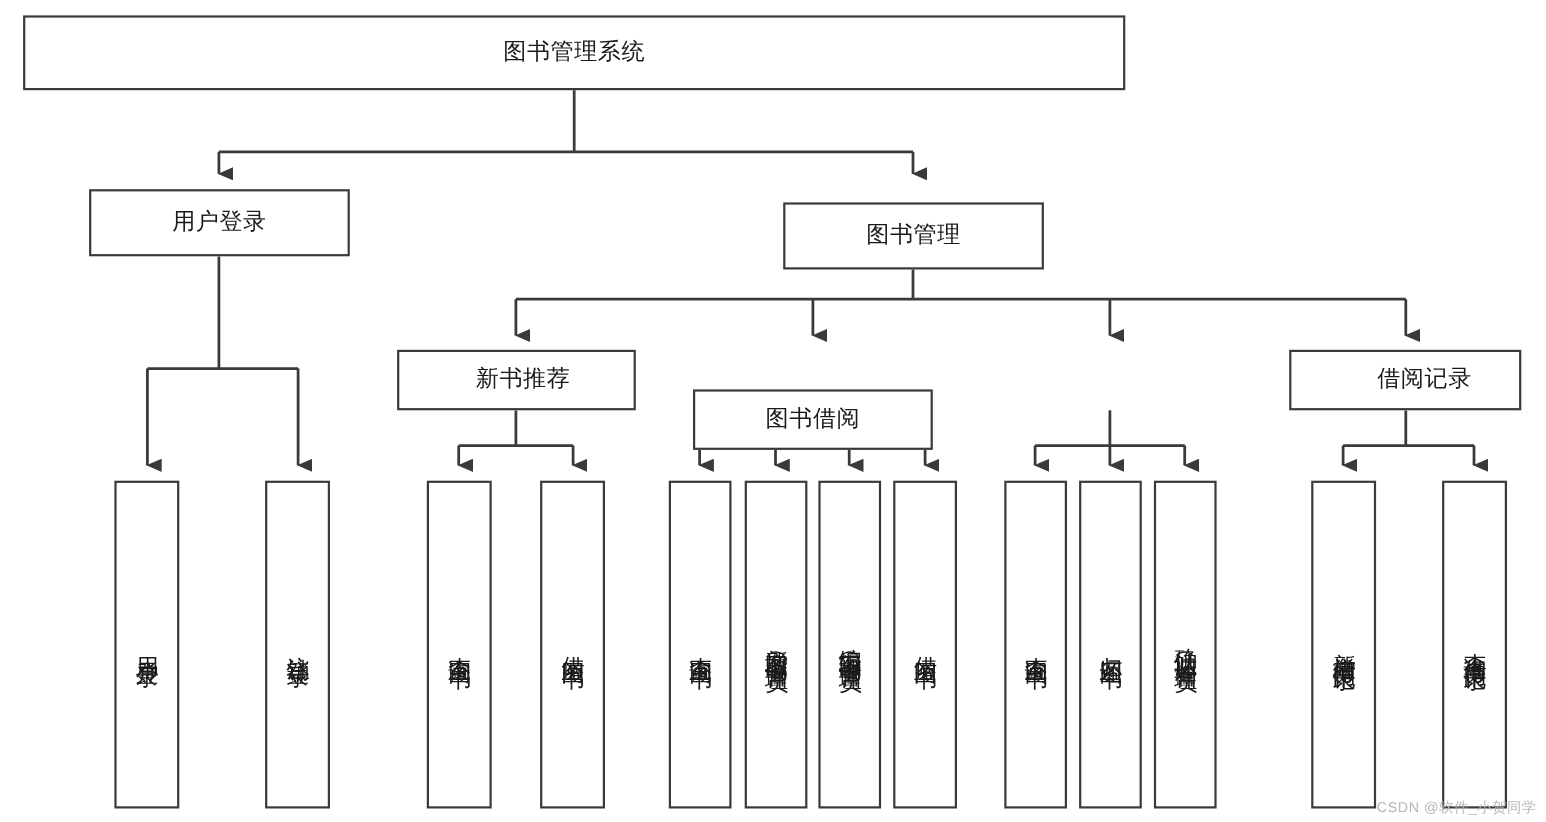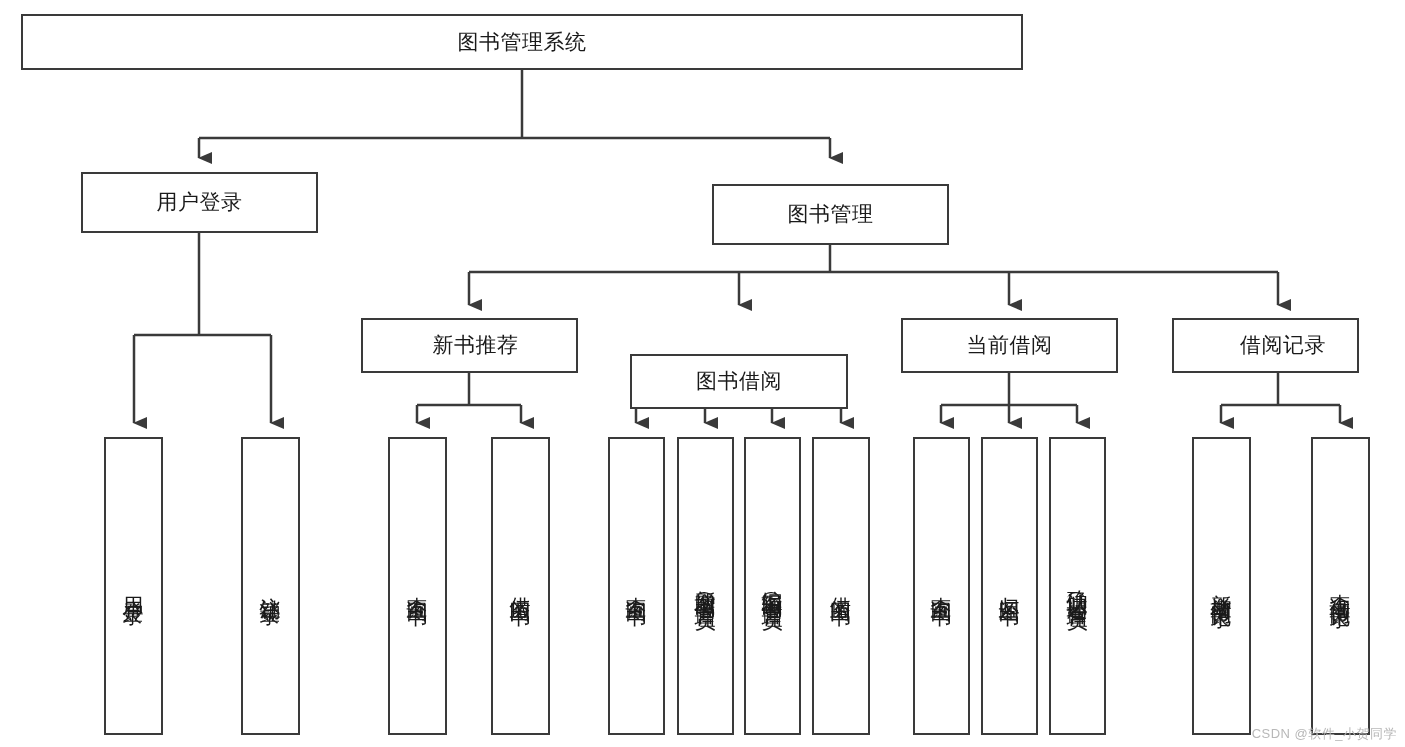--- a/index.html
+++ b/index.html
@@ -111,41 +111,38 @@
       <path d="M 1009 405 L 1009 423" marker-end="url(#ah)"></path>
       <path d="M 1077 405 L 1077 423" marker-end="url(#ah)"></path>
 
       <path d="M 1278 373 L 1278 405"></path>
       <path d="M 1221 405 L 1340 405"></path>
       <path d="M 1221 405 L 1221 423" marker-end="url(#ah)"></path>
       <path d="M 1340 405 L 1340 423" marker-end="url(#ah)"></path>
     </g>
   </svg>
 
-  <div class="node h" style="left:21px; top:14px; width:1002px; height:56px;">
+  <div class="node h" style="left:21px; top:14px; width:1002px; height:68px;">
     <span>图书管理系统</span>
   </div>
 
   <div class="node h" style="left:81px; top:172px; width:237px; height:61px;">
     <span>用户登录</span>
   </div>
   <div class="node h" style="left:712px; top:184px; width:237px; height:61px;">
     <span>图书管理</span>
   </div>
 
   <div class="node h" style="left:361px; top:318px; width:217px; height:55px;padding-left:12px;">
     <span>新书推荐</span>
   </div>
   <div class="node h" style="left:630px; top:318px; width:218px; height:55px;margin-top:36px;">
     <span>图书借阅</span>
   </div>
-  <div class="node h" style="left:901px; top:318px; width:217px; height:55px;">
-    <span>当前借阅</span>
-  </div>
-  <div class="node h" style="left:1172px; top:318px; width:187px; height:55px;padding-left:35px;">
+  <div class="node h" style="left:1172px; top:318px; width:211px; height:55px;padding-left:35px;">
     <span>借阅记录</span>
   </div>
 
   <div class="node v" style="left:104px; top:437px; width:59px; height:298px;">
     <span class="vtext">用户登录</span>
   </div>
   <div class="node v" style="left:241px; top:437px; width:59px; height:298px;">
     <span class="vtext">注销登录</span>
   </div>
 

